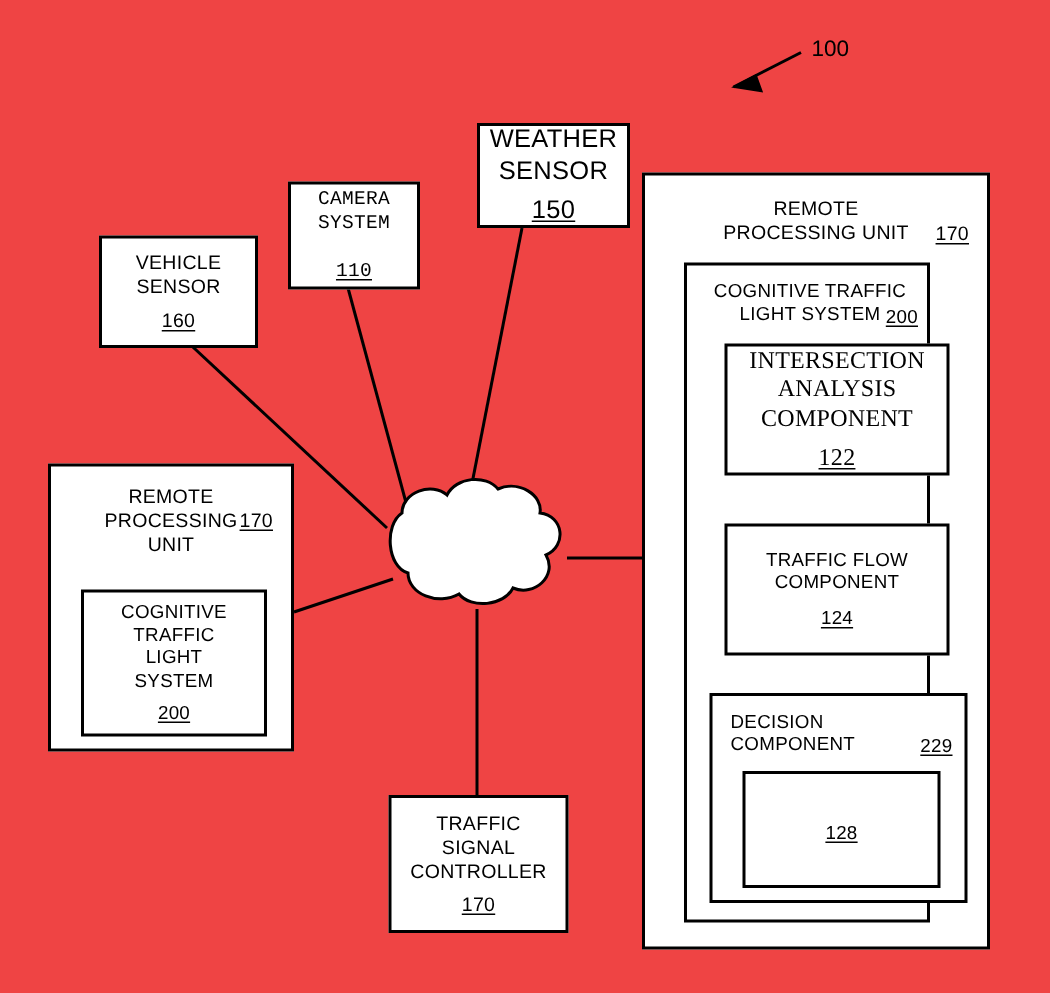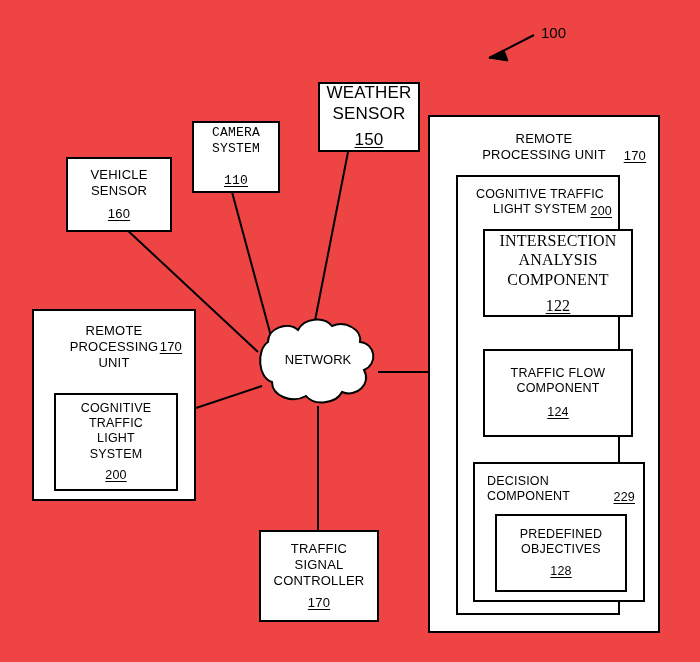--- a/index.html
+++ b/index.html
@@ -97,21 +97,20 @@
              C 376 344, 378 364, 364 370
              C 372 384, 356 398, 342 392
              C 336 404, 314 406, 306 396
              C 292 404, 272 396, 272 382
              C 258 378, 256 350, 268 342 Z" fill="#ffffff" stroke="#000" stroke-width="2"></path>
   </svg>
 
   <div class="fig-num" style="left:541px; top:24px;">100</div>
 
   <div class="cloudlabel" style="left:258px; top:352px; width:120px;">
-    <div>NETWORK</div>
   </div>
 
   <div class="box" style="left:66px; top:157px; width:106px; height:75px; font-size:13px;">
     <div class="ttl">VEHICLE
 SENSOR</div>
     <div class="ref" style="margin-top:7px;">160</div>
   </div>
 
   <div class="box" style="left:192px; top:121px; width:88px; height:72px; font-size:13px;font-family:Liberation Mono, monospace;">
     <div class="ttl">CAMERA
@@ -177,21 +176,19 @@
       </div>
 
       <div class="box container" style="left:15px; top:285px; width:172px; height:140px; font-size:12.5px; padding:10px 8px 8px 8px;">
         <div class="hdr" style="position:relative; text-align:left; padding-left:4px;">
           <span class="ttl">DECISION
 COMPONENT</span>
           <span class="inline-ref" style="position:absolute; right:4px; top:16px;">229</span>
         </div>
 
         <div class="box" style="left:20px; top:50px; width:132px; height:78px; font-size:12.5px;">
-          <div class="ttl">PREDEFINED
-OBJECTIVES</div>
           <div class="ref" style="margin-top:6px;">128</div>
         </div>
       </div>
     </div>
   </div>
 
 </div>
 
 </body></html>

